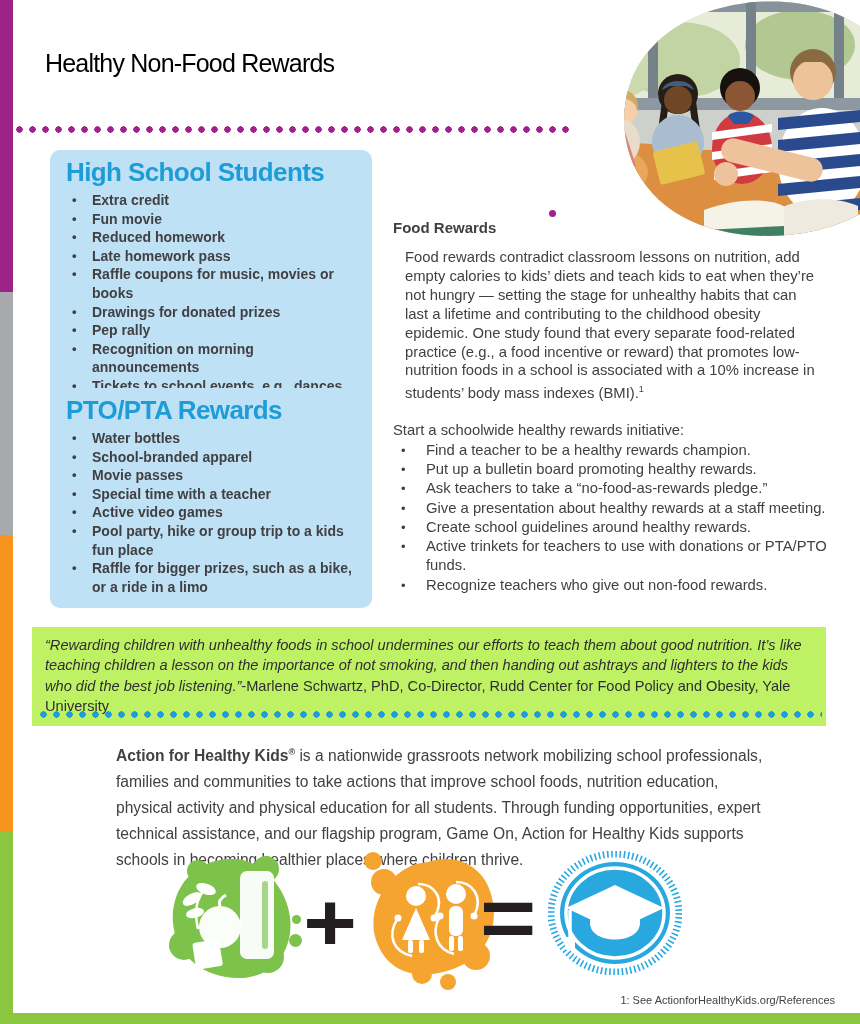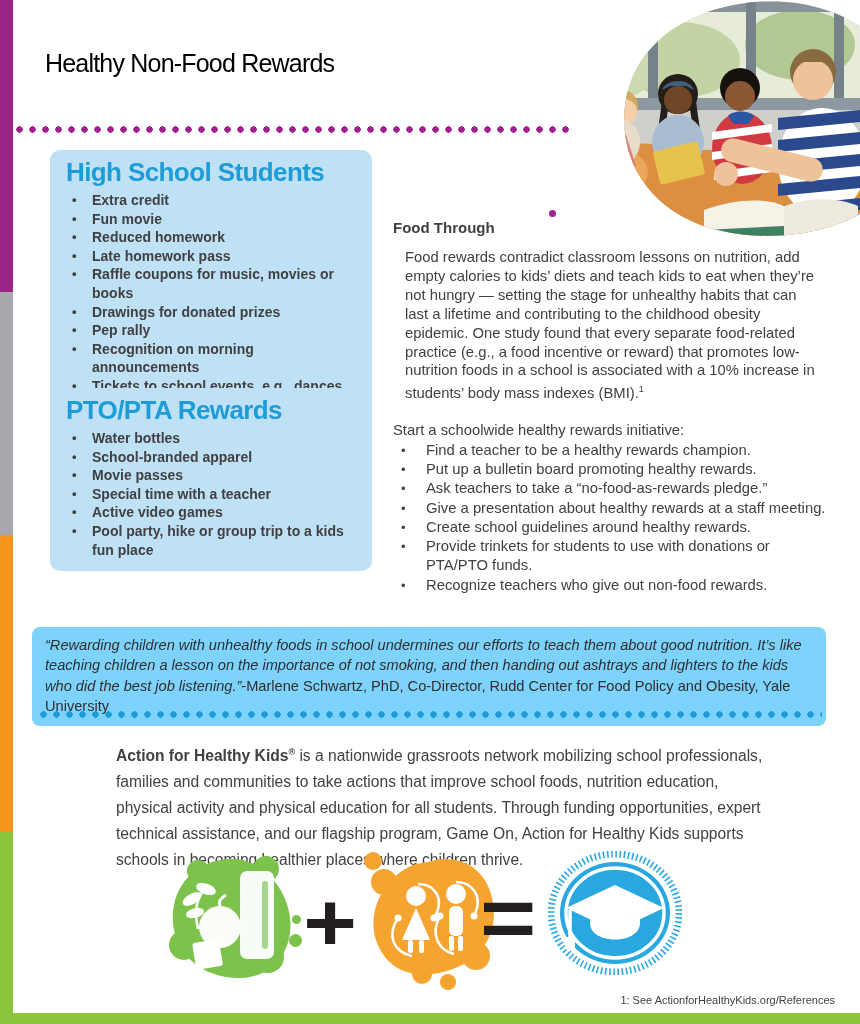--- a/index.html
+++ b/index.html
@@ -65,22 +65,22 @@
   .init-list{list-style:none;margin:0;padding:0;}
   .init-list li{
     position:relative;padding-left:33px;font-size:14.8px;line-height:19.2px;
   }
   .init-list li::before{
     content:"\2022";position:absolute;left:8px;top:0;font-size:13px;color:#414042;
   }
 
   
   .quote-box{
-    left:32px;top:627px;width:794px;box-sizing:border-box;background:#7dd3fc;
-    border-radius:8px;padding:8px 13px 9px 13px;
+    left:32px;top:627px;width:794px;box-sizing:border-box;background:#bef264;
+    border-radius:0;padding:8px 13px 9px 13px;
   }
   .quote-text{font-style:italic;font-size:14.6px;line-height:20.4px;color:#2E2E30;}
   .quote-attr{font-style:normal;}
 
   
   .about{left:116px;top:739px;width:650px;font-size:15.6px;line-height:26px;}
   .about b sup{font-size:9px;}
 
   
   .op{
@@ -197,34 +197,35 @@
 
 <div class="abs card card-pto">
   <h2>PTO/PTA Rewards</h2>
   <ul class="blist">
     <li>Water bottles</li>
     <li>School-branded apparel</li>
     <li>Movie passes</li>
     <li>Special time with a teacher</li>
     <li>Active video games</li>
     <li>Pool party, hike or group trip to a kids fun place</li>
+    <li>Raffle for bigger prizes, such as a bike, or a ride in a limo</li>
   </ul>
 </div>
 
 <div class="abs rightcol">
-  <p class="fr-head">Food Through</p>
+  <p class="fr-head">Food Rewards</p>
   <p class="fr-body"><span>Food rewards contradict classroom lessons on nutrition, add empty calories to kids’ diets and teach kids to eat when they’re not hungry — setting the stage for unhealthy habits that can last a lifetime and contributing to the childhood obesity epidemic. One study found that every separate food-related practice (e.g., a food incentive or reward) that promotes low-nutrition foods in a school is associated with a 10% increase in students’ body mass indexes (BMI).</span><sup>1</sup></p>
   <p class="init-intro">Start a schoolwide healthy rewards initiative:</p>
   <ul class="init-list">
     <li>Find a teacher to be a healthy rewards champion.</li>
     <li>Put up a bulletin board promoting healthy rewards.</li>
     <li>Ask teachers to take a “no-food-as-rewards pledge.”</li>
     <li>Give a presentation about healthy rewards at a staff meeting.</li>
     <li>Create school guidelines around healthy rewards.</li>
-    <li>Provide trinkets for students to use with donations or PTA/PTO funds.</li>
+    <li>Active trinkets for teachers to use with donations or PTA/PTO funds.</li>
     <li>Recognize teachers who give out non-food rewards.</li>
   </ul>
 </div>
 
 <div class="abs quote-box">
   <div class="quote-text"><span>“Rewarding children with unhealthy foods in school undermines our efforts to teach them about good nutrition. It’s like teaching children a lesson on the importance of not smoking, and then handing out ashtrays and lighters to the kids who did the best job listening.”</span><span class="quote-attr">-Marlene Schwartz, PhD, Co-Director, Rudd Center for Food Policy and Obesity, Yale University</span></div>
 </div>
 
 <div class="abs dots-blue"></div>
 

